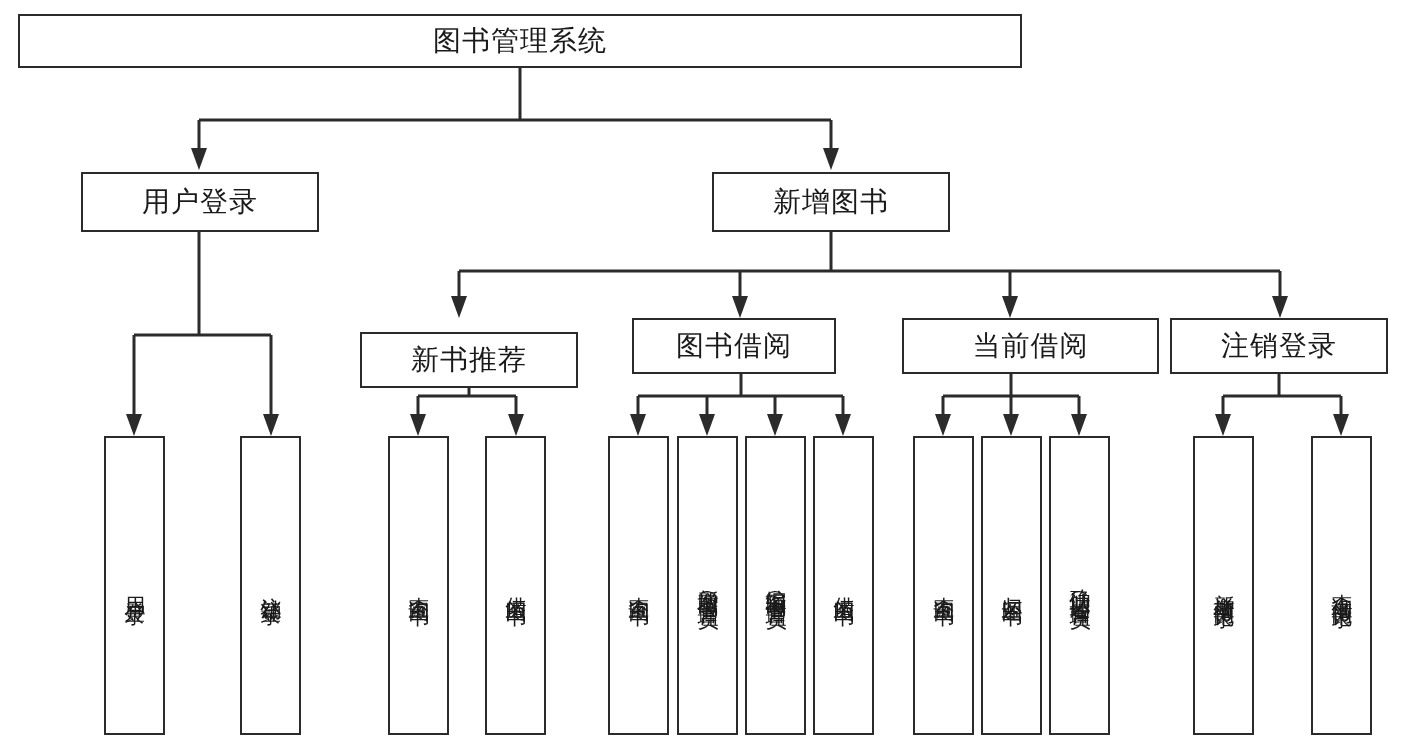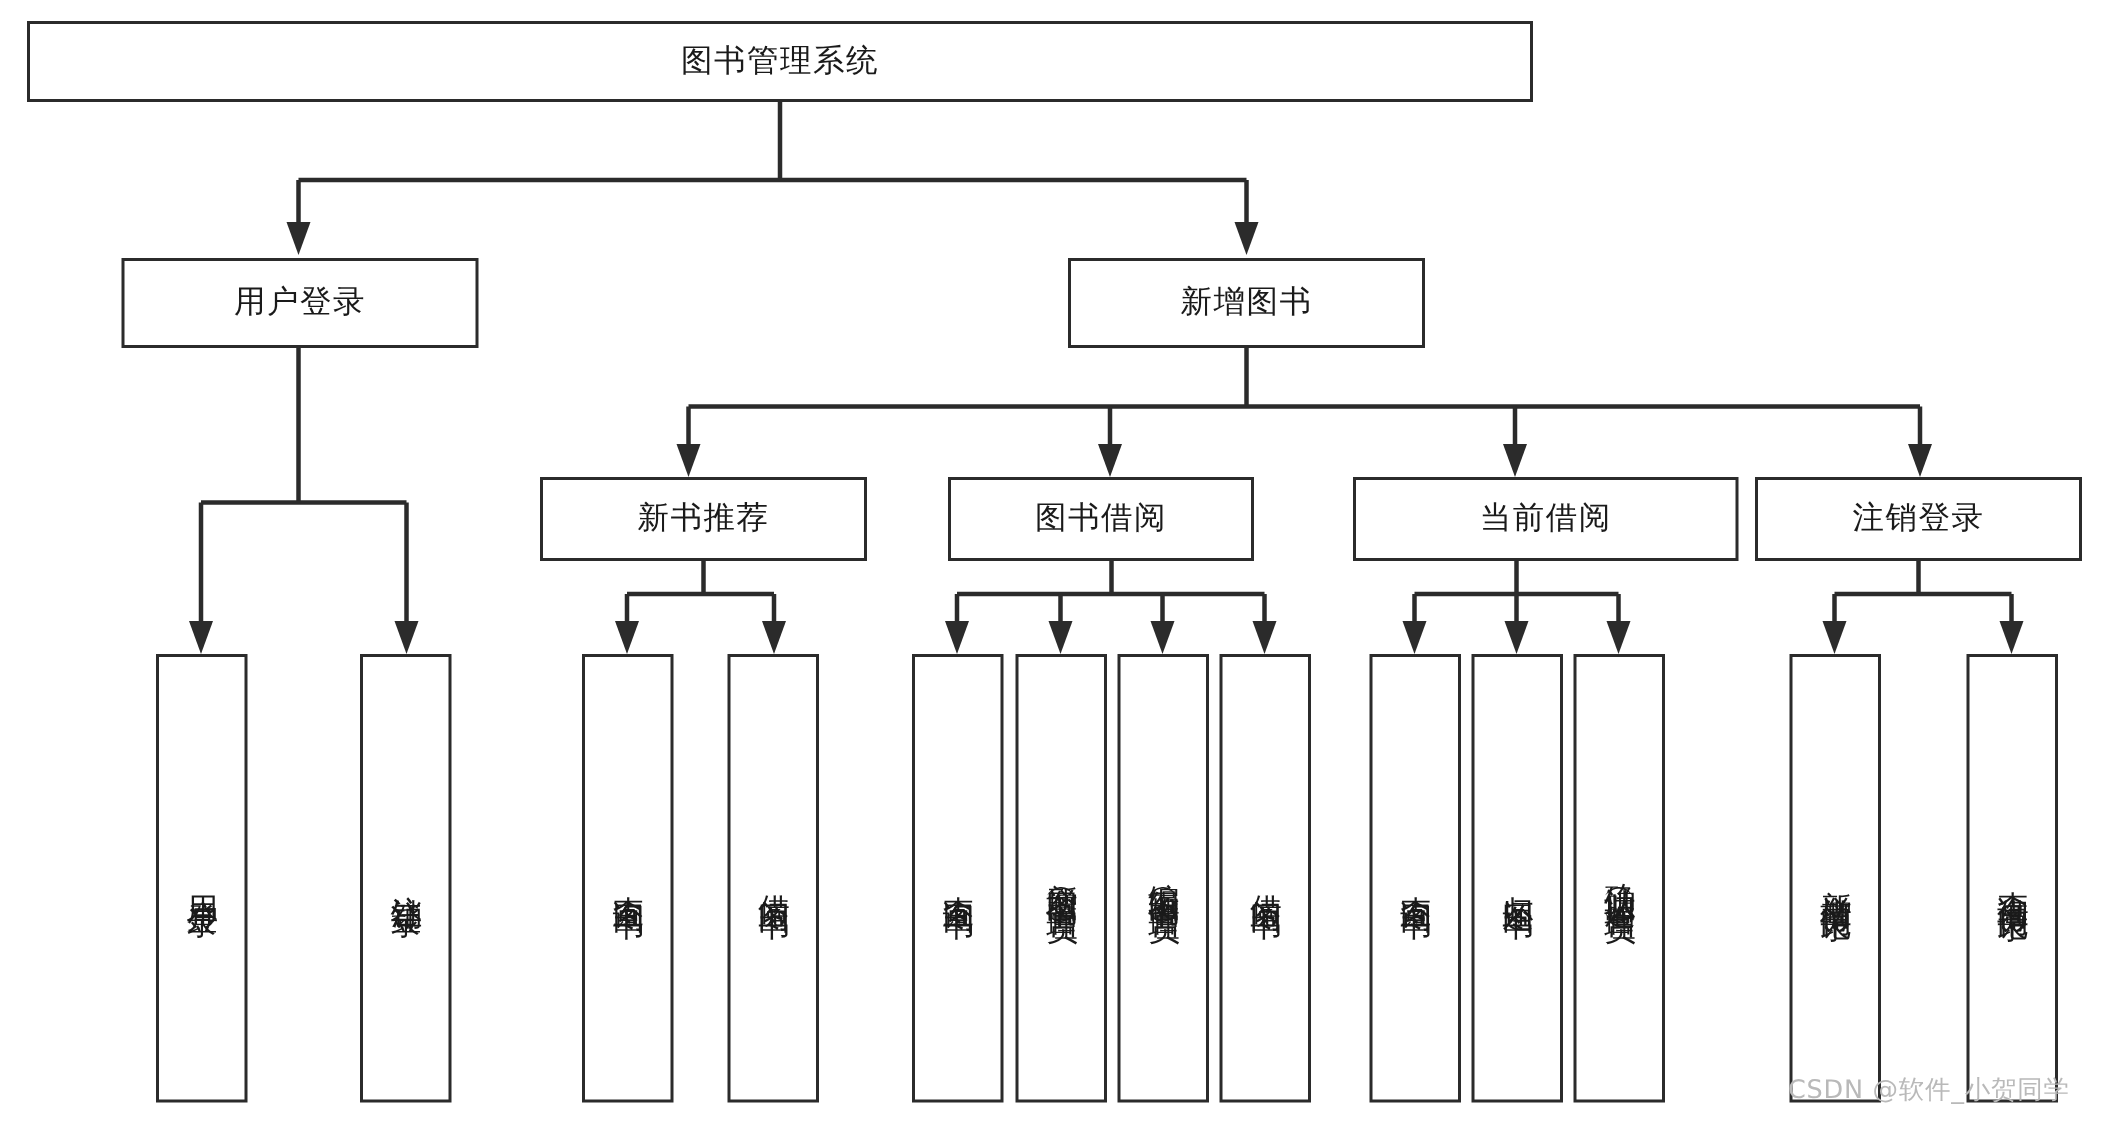--- a/index.html
+++ b/index.html
@@ -28,21 +28,21 @@
     position: absolute;
     box-sizing: border-box;
     border: 2px solid #2b2b2b;
     background: #ffffff;
     display: flex;
     align-items: center;
     justify-content: center;
     color: #1a1a1a;
   }
   .node-h .label {
-    font-size: 21px;
+    font-size: 28px;
     line-height: 1.2;
     letter-spacing: 1px;
     white-space: nowrap;
   }
   .node-v {
     align-items: center;
     justify-content: center;
   }
   .node-v .label {
     writing-mode: vertical-rl;
@@ -126,21 +126,21 @@
   <div id="node-layer">
       <div class="node node-h" style="left: 18px; top: 14px; width: 1004px; height: 54px;">
         <span class="label">图书管理系统</span>
       </div>
       <div class="node node-h" style="left: 81px; top: 172px; width: 238px; height: 60px;">
         <span class="label">用户登录</span>
       </div>
       <div class="node node-h" style="left: 712px; top: 172px; width: 238px; height: 60px;">
         <span class="label">新增图书</span>
       </div>
-      <div class="node node-h" style="left: 360px; top: 318px; width: 218px; height: 56px;">
+      <div class="node node-h" style="left: 360px; top: 332px; width: 218px; height: 56px;">
         <span class="label">新书推荐</span>
       </div>
       <div class="node node-h" style="left: 632px; top: 318px; width: 204px; height: 56px;">
         <span class="label">图书借阅</span>
       </div>
       <div class="node node-h" style="left: 902px; top: 318px; width: 257px; height: 56px;">
         <span class="label">当前借阅</span>
       </div>
       <div class="node node-h" style="left: 1170px; top: 318px; width: 218px; height: 56px;">
         <span class="label">注销登录</span>
@@ -178,14 +178,13 @@
       <div class="node node-v" style="left: 1049px; top: 436px; width: 61px; height: 299px;">
         <span class="label">确认归还（管理员）</span>
       </div>
       <div class="node node-v" style="left: 1193px; top: 436px; width: 61px; height: 299px;">
         <span class="label">新增借阅记录</span>
       </div>
       <div class="node node-v" style="left: 1311px; top: 436px; width: 61px; height: 299px;">
         <span class="label">查询借阅记录</span>
       </div>
     </div>
-  <div class="watermark" style="left: 1192px; top: 715px;">CSDN @软件_小贺同学</div>
 </div>
 
 </body></html>

